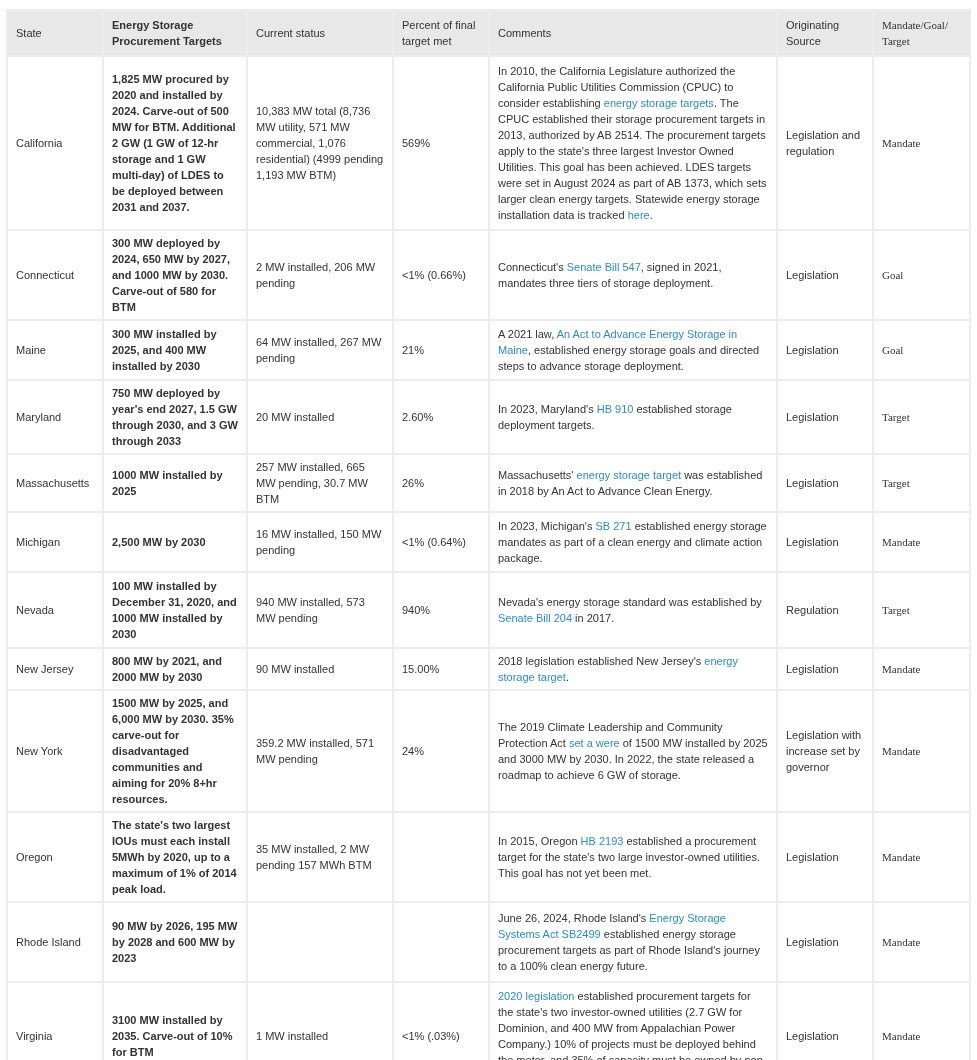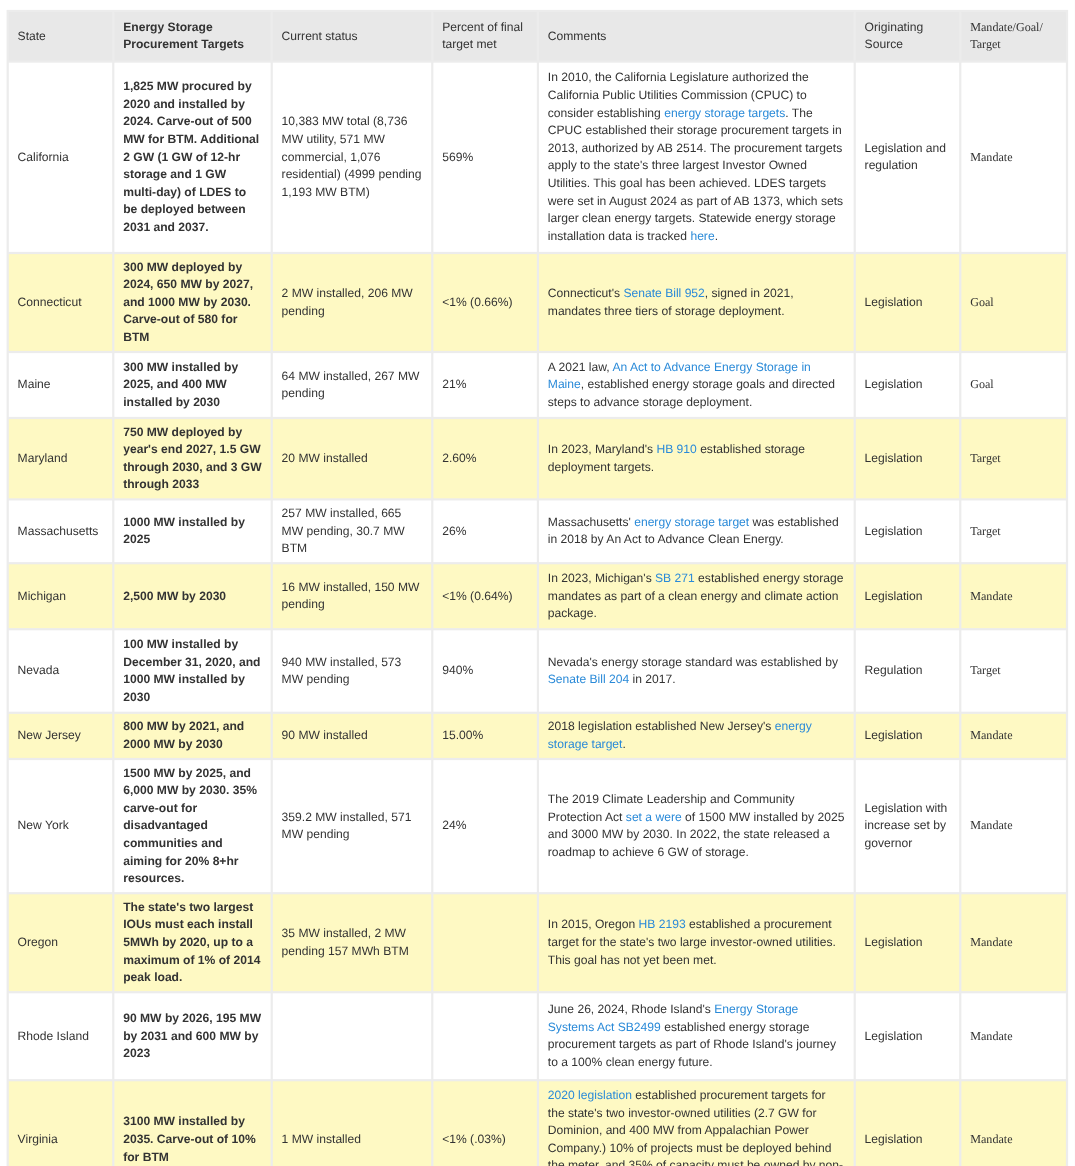--- a/index.html
+++ b/index.html
@@ -2,21 +2,21 @@
 <html><head>
 <meta charset="utf-8">
 <style>
   html, body { margin: 0; padding: 0; background: #ffffff; }
   body { width: 977px; height: 1060px; overflow: hidden; font-family: "Liberation Sans", sans-serif; color: #333333; }
   .wrap { position: absolute; left: 6px; top: 9px; }
   table { border-collapse: separate; border-spacing: 2px; background: #ececec; font-size: 11px; line-height: 16px; }
   th { background: #e8e8e8; text-align: left; font-weight: normal; color: #333; padding: 6px 8px 6px 8px; vertical-align: middle; height: 34px; box-sizing: border-box; }
   td { padding: 4px 8px; vertical-align: middle; }
   tr.odd td { background: #ffffff; }
-  tr.even td { background: #fef9c3; }
+  tr.even td { background: #ffffff; }
   .c0 { width: 78px; }
   .c1 { width: 126px; font-weight: bold; }
   .c2 { width: 128px; margin-left: 21px; }
   .c3 { width: 78px; }
   .c4 { width: 270px; }
   .c5 { width: 78px; }
   .c6 { width: 79px; font-family: Liberation Serif, serif; }
   a.lnk { color: #2a8ad8; text-decoration: none; }
 </style>
 </head>
@@ -43,21 +43,21 @@
     <td class="c3">569%</td>
     <td class="c4"><span>In 2010, the California Legislature authorized the California Public Utilities Commission (CPUC) to consider establishing </span><a class="lnk" href="#">energy storage targets</a><span>. The CPUC established their storage procurement targets in 2013, authorized by AB 2514. The procurement targets apply to the state's three largest Investor Owned Utilities. This goal has been achieved. LDES targets were set in August 2024 as part of AB 1373, which sets larger clean energy targets. Statewide energy storage installation data is tracked </span><a class="lnk" href="#">here</a><span>.</span></td>
     <td class="c5">Legislation and regulation</td>
     <td class="c6">Mandate</td>
   </tr>
         <tr class="even" style="height: 66px;">
     <td class="c0">Connecticut</td>
     <td class="c1">300 MW deployed by 2024, 650 MW by 2027, and 1000 MW by 2030. Carve-out of 580 for BTM</td>
     <td class="c2">2 MW installed, 206 MW pending</td>
     <td class="c3">&lt;1% (0.66%)</td>
-    <td class="c4"><span>Connecticut's </span><a class="lnk" href="#">Senate Bill 952</a><span>, signed in 2021, mandates three tiers of storage deployment.</span></td>
+    <td class="c4"><span>Connecticut's </span><a class="lnk" href="#">Senate Bill 547</a><span>, signed in 2021, mandates three tiers of storage deployment.</span></td>
     <td class="c5">Legislation</td>
     <td class="c6">Goal</td>
   </tr>
         <tr class="odd" style="height: 58px;">
     <td class="c0">Maine</td>
     <td class="c1">300 MW installed by 2025, and 400 MW installed by 2030</td>
     <td class="c2">64 MW installed, 267 MW pending</td>
     <td class="c3">21%</td>
     <td class="c4"><span>A 2021 law, </span><a class="lnk" href="#">An Act to Advance Energy Storage in Maine</a><span>, established energy storage goals and directed steps to advance storage deployment.</span></td>
     <td class="c5">Legislation</td>
@@ -121,21 +121,21 @@
     <td class="c0">Oregon</td>
     <td class="c1">The state's two largest IOUs must each install 5MWh by 2020, up to a maximum of 1% of 2014 peak load.</td>
     <td class="c2">35 MW installed, 2 MW pending 157 MWh BTM</td>
     <td class="c3"></td>
     <td class="c4"><span>In 2015, Oregon </span><a class="lnk" href="#">HB 2193</a><span> established a procurement target for the state's two large investor-owned utilities. This goal has not yet been met.</span></td>
     <td class="c5">Legislation</td>
     <td class="c6">Mandate</td>
   </tr>
         <tr class="odd" style="height: 78px;">
     <td class="c0">Rhode Island</td>
-    <td class="c1">90 MW by 2026, 195 MW by 2031 and 600 MW by 2023</td>
+    <td class="c1">90 MW by 2026, 195 MW by 2028 and 600 MW by 2023</td>
     <td class="c2"></td>
     <td class="c3"></td>
     <td class="c4"><span>June 26, 2024, Rhode Island's </span><a class="lnk" href="#">Energy Storage Systems Act SB2499</a><span> established energy storage procurement targets as part of Rhode Island's journey to a 100% clean energy future.</span></td>
     <td class="c5">Legislation</td>
     <td class="c6">Mandate</td>
   </tr>
         <tr class="even" style="height: 106px;">
     <td class="c0">Virginia</td>
     <td class="c1">3100 MW installed by 2035. Carve-out of 10% for BTM</td>
     <td class="c2">1 MW installed</td>

